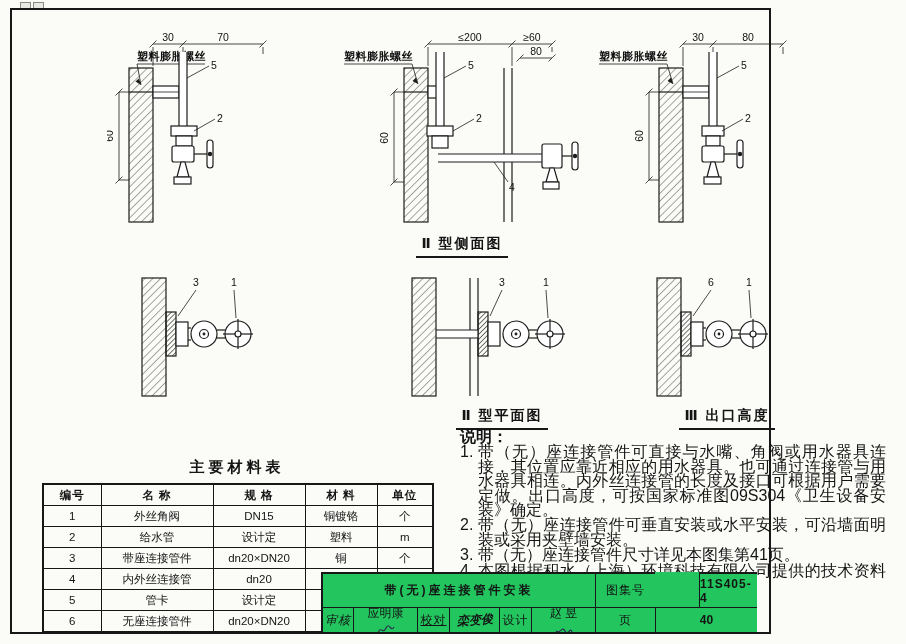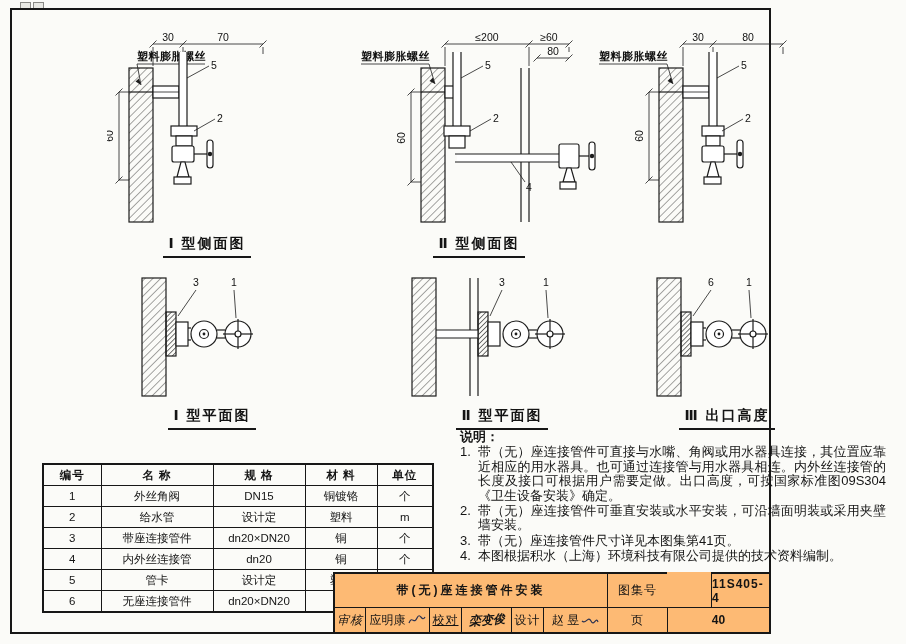--- a/index.html
+++ b/index.html
@@ -33,42 +33,42 @@
   
   .materials{position:absolute;left:30px;top:448px;width:390px;}
   .mat-title{text-align:center;font-weight:bold;font-size:15px;letter-spacing:4px;height:20px;}
   table.mat{border-collapse:collapse;table-layout:fixed;width:390px;margin-top:5px;border:2px solid #171717;}
   table.mat th,table.mat td{
     border:1px solid #171717;height:20px;padding:0 2px;text-align:center;
     font-size:11.5px;overflow:hidden;white-space:nowrap;
   }
   table.mat th{font-weight:bold;letter-spacing:1px;}
   
-  .notes{position:absolute;left:448px;top:420px;width:426px;font-size:13px;line-height:14.4px;}
+  .notes{position:absolute;left:448px;top:420px;width:426px;font-size:16px;line-height:14.4px;}
   .notes-title{font-weight:bold;margin-bottom:1px;}
   .note{display:flex;margin:1px 0;}
   .note .nnum{flex:none;width:18px;text-align:left;}
   .note .ntxt{flex:1;text-align:justify;}
   
   .titleblock{
-    position:absolute;right:0;bottom:0;width:436px;height:60px;background:#fdba74;
+    position:absolute;right:12px;bottom:0;width:436px;height:60px;background:#22c55e;
     display:grid;grid-template-columns:32px 64px 32px 50px 32px 64px 60px 1fr;
     grid-template-rows:35px 25px;
   }
   .titleblock>div{
     border-left:1.5px solid #171717;border-top:2px solid #171717;
     display:flex;align-items:center;justify-content:center;box-sizing:border-box;
     font-size:12px;overflow:hidden;
   }
   .titleblock .r2{border-top:1.5px solid #171717;}
   .tb-title{grid-column:1/7;grid-row:1;font-weight:bold;font-size:17px;letter-spacing:3px;border-left-width:2px !important;}
   .tb-atlas-label{grid-column:7;grid-row:1;letter-spacing:1px;}
   .tb-atlas-no{grid-column:8;grid-row:1;font-weight:bold;font-size:14.5px;letter-spacing:1px;margin-left:44px;}
   .tb-lab{letter-spacing:1px;}
-  .tb-name{gap:2px;font-size:12px;white-space:nowrap;}
+  .tb-name{gap:2px;font-size:12px;white-space:nowrap;flex-direction:column;}
   .tb-page-no{font-weight:bold;font-size:14px;}
   .scrib{flex:none;}
   .hand{font-family:"Liberation Serif","DejaVu Serif",serif;font-style:italic;font-weight:bold;transform:rotate(-4deg);}
 </style>
 </head>
 <body>
 
 <div class="page">
 
   <svg width="0" height="0" style="position:absolute" aria-hidden="true">
@@ -142,24 +142,23 @@
           <g class="dim">
             <line x1="12" y1="62" x2="12" y2="150"></line>
             <line x1="12" y1="62" x2="22" y2="62"></line>
             <line x1="12" y1="150" x2="22" y2="150"></line>
             <line x1="8.5" y1="65.5" x2="15.5" y2="58.5"></line>
             <line x1="8.5" y1="153.5" x2="15.5" y2="146.5"></line>
           </g>
           <text x="6" y="106" transform="rotate(-90 6 106)">60</text>
         </g>
       </svg>
-      <div class="cap"><span>Ⅰ 型侧面图</span></div>
-    </div>
-
-    <div class="fig" style="left:347px;top:20px;width:240px;">
+    </div>
+
+    <div class="fig" style="left:330px;top:20px;width:240px;">
       <svg class="dwg" viewBox="0 0 240 200" width="240" height="200">
         <g class="g1">
           <rect x="62" y="38" width="24" height="154" fill="url(#hA)"></rect>
           <g>
             <line x1="162" y1="38" x2="162" y2="192"></line>
             <line x1="170" y1="38" x2="170" y2="192"></line>
           </g>
           <g class="dim">
             <line x1="86" y1="14" x2="210" y2="14"></line>
             <line x1="86" y1="17" x2="86" y2="36"></line>
@@ -322,21 +321,20 @@
             <line x1="126" y1="47" x2="126" y2="77"></line>
             <line x1="111" y1="62" x2="141" y2="62"></line>
             <circle cx="126" cy="62" r="3" fill="#fff"></circle>
           </g>
           <line class="thin" x1="84" y1="18" x2="66" y2="44"></line>
           <text x="84" y="14">3</text>
           <line class="thin" x1="122" y1="18" x2="124" y2="46"></line>
           <text x="122" y="14">1</text>
         </g>
       </svg>
-      <div class="cap"><span>Ⅰ 型平面图</span></div>
     </div>
 
     <div class="fig" style="left:370px;top:262px;width:240px;">
       <svg class="dwg" viewBox="0 0 240 130" width="240" height="130">
         <g class="g1">
           <rect x="30" y="6" width="24" height="118" fill="url(#hA)"></rect>
           <g>
             <line x1="88" y1="6" x2="88" y2="124"></line>
             <line x1="96" y1="6" x2="96" y2="124"></line>
           </g>
@@ -399,20 +397,21 @@
           <line class="thin" x1="84" y1="18" x2="66" y2="44"></line>
           <text x="84" y="14">6</text>
           <line class="thin" x1="122" y1="18" x2="124" y2="46"></line>
           <text x="122" y="14">1</text>
         </g>
       </svg>
       <div class="cap"><span>Ⅲ 出口高度</span></div>
     </div>
 
     <div class="materials">
+      <div class="mat-title">主要材料表</div>
       <table class="mat">
         <colgroup>
             <col style="width:58px">
             <col style="width:112px">
             <col style="width:92px">
             <col style="width:72px">
             <col style="width:56px">
           </colgroup>
         <tbody>
             <tr>

